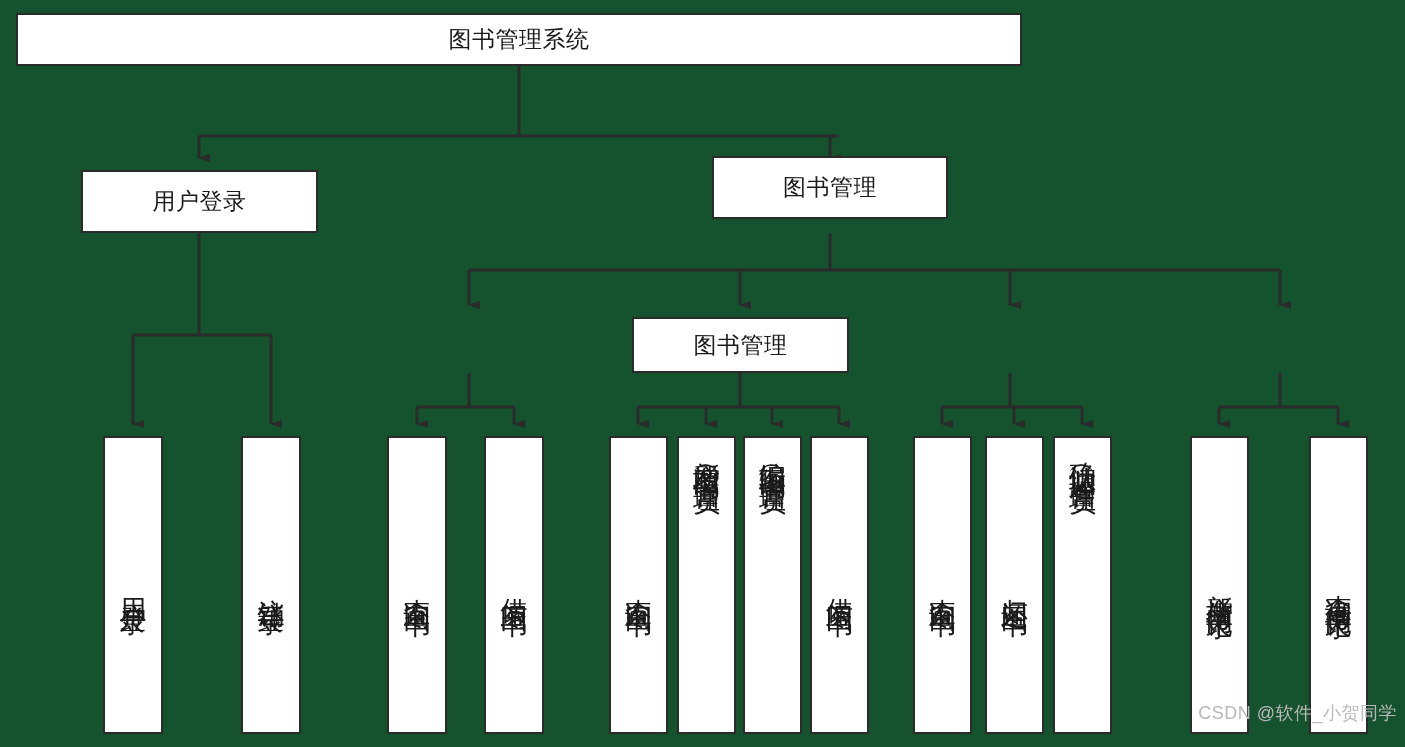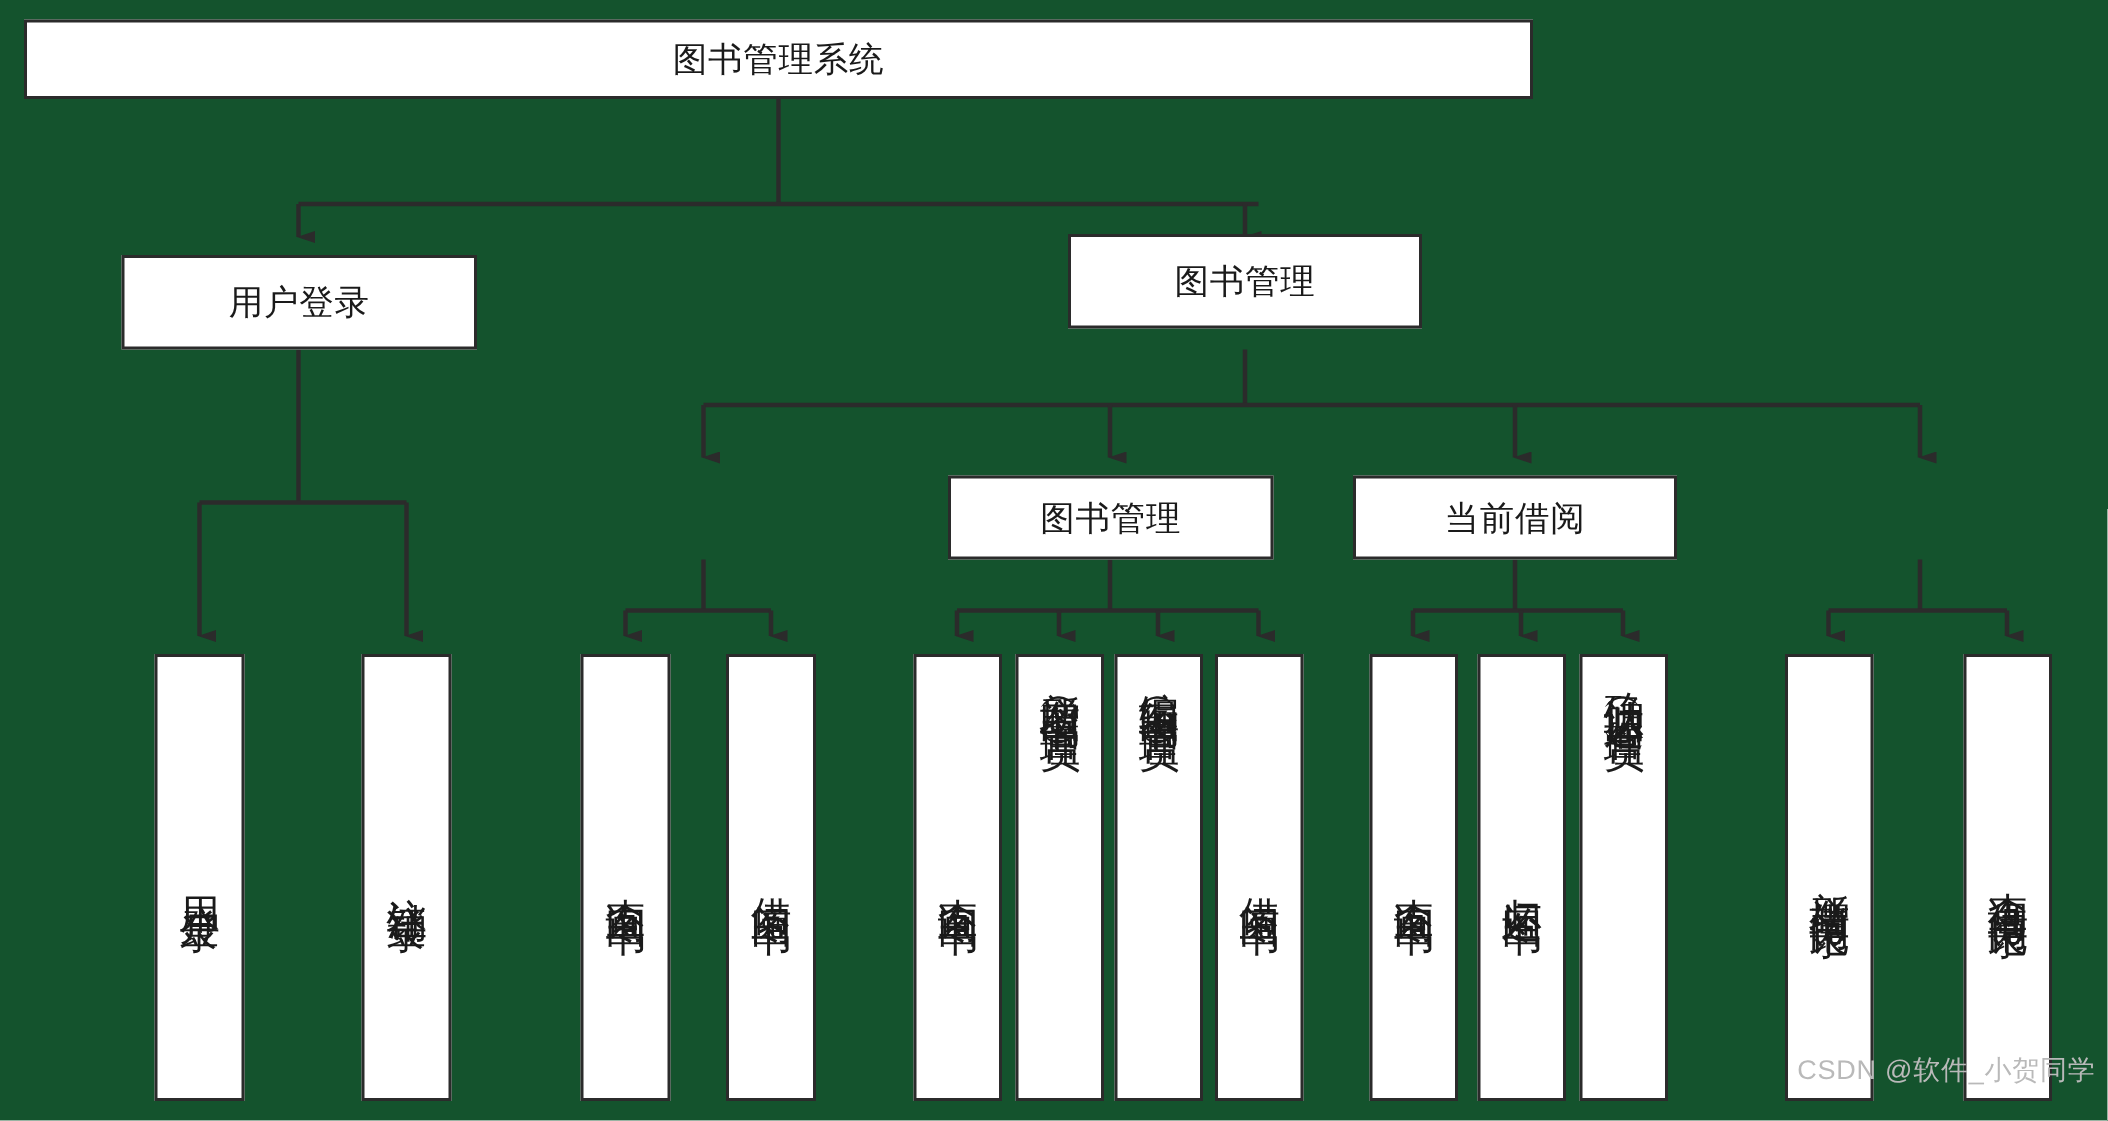--- a/index.html
+++ b/index.html
@@ -136,23 +136,20 @@
   <div class="node horiz" id="n-l1-0" style="left: 81px; top: 170px; width: 237px; height: 63px;">
     <span class="lbl">用户登录</span>
   </div>
   <div class="node horiz" id="n-l1-1" style="left: 712px; top: 156px; width: 236px; height: 63px;">
     <span class="lbl">图书管理</span>
   </div>
 
   <div class="node horiz" id="n-l2-1" style="left: 632px; top: 317px; width: 217px; height: 56px;">
     <span class="lbl">图书管理</span>
   </div>
-  <div class="node horiz" id="n-l2-2" style="left: 902px; top: 317px; width: 216px; height: 56px;">
-    <span class="lbl">当前借阅</span>
-  </div>
 
   <div class="node vert center" id="n-lf-0" style="left: 103px; top: 436px; width: 60px; height: 298px;">
     <span class="lbl">用户登录</span>
   </div>
   <div class="node vert center" id="n-lf-1" style="left: 241px; top: 436px; width: 60px; height: 298px;">
     <span class="lbl">注销登录</span>
   </div>
   <div class="node vert center" id="n-lf-2" style="left: 387px; top: 436px; width: 60px; height: 298px;">
     <span class="lbl">查询图书</span>
   </div>

